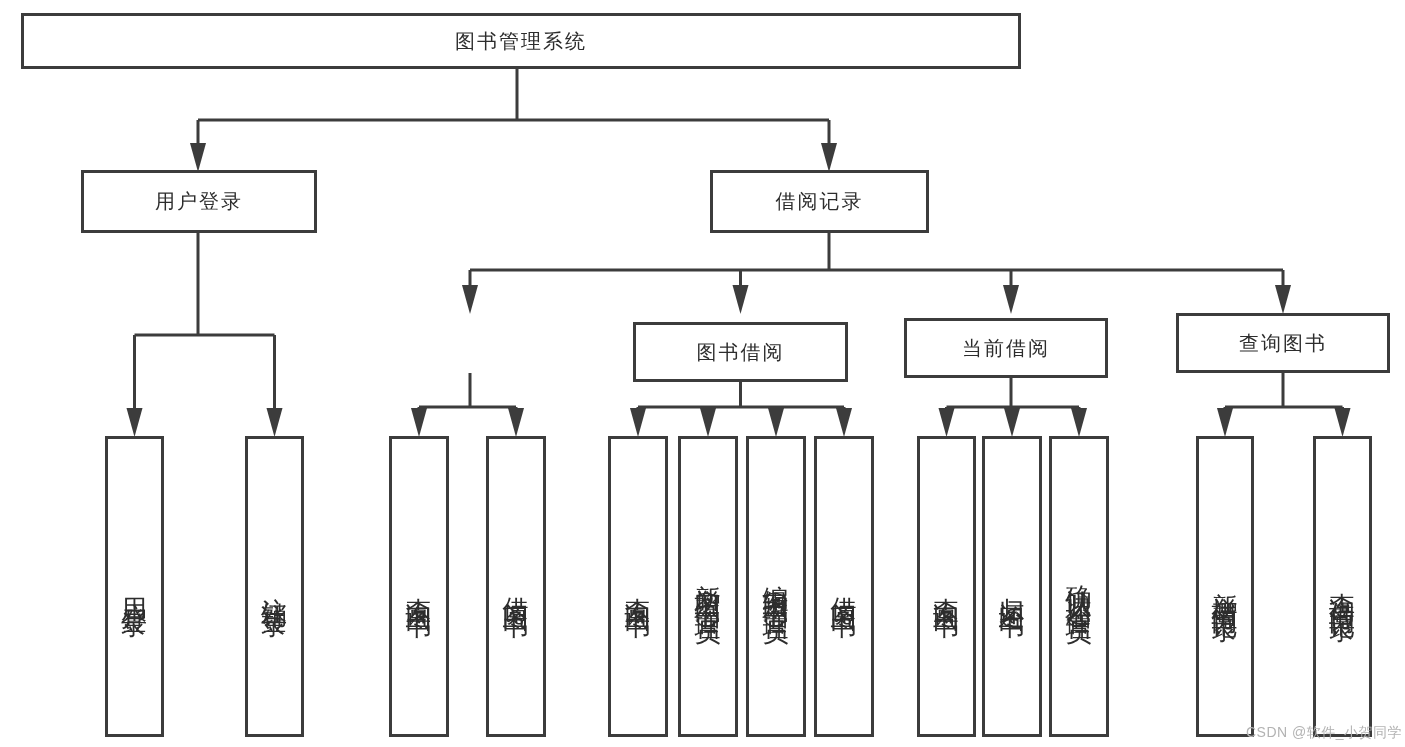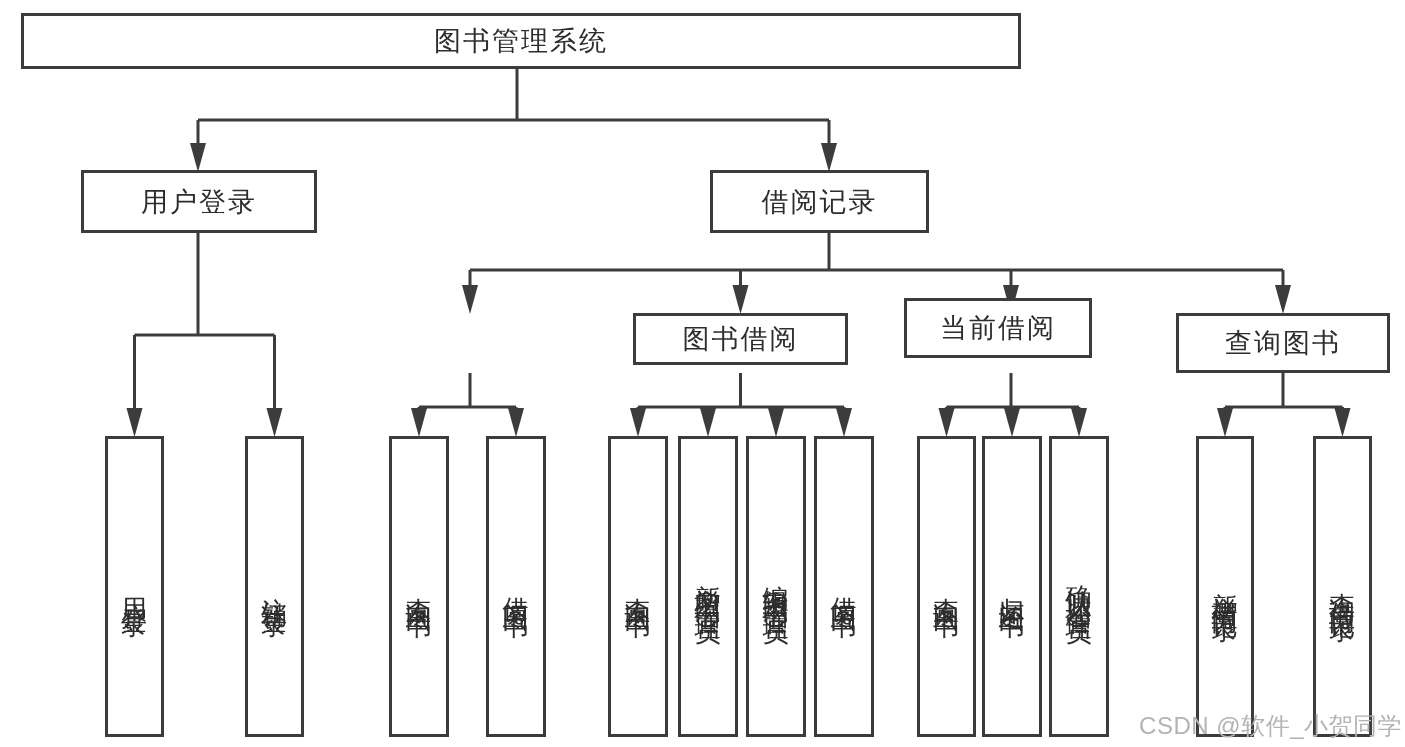--- a/index.html
+++ b/index.html
@@ -15,21 +15,21 @@
     box-sizing:border-box;
     border:3px solid var(--box-border,#3c3c3c);
     background:#fff;
     display:flex;
     align-items:center;
     justify-content:center;
     color:var(--text,#2d2d2d);
     z-index:2;
   }
   .h{
-    font-size:27px;
+    font-size:20px;
     letter-spacing:2px;
     white-space:nowrap;
   }
   .v{
     writing-mode:vertical-rl;
     text-orientation:mixed;
     font-size:26px;
     letter-spacing:5px;
     line-height:1;
   }
@@ -44,21 +44,21 @@
     fill:none;
   }
   .arrowhead{
     fill:var(--line,#3c3c3c);
     stroke:none;
   }
   .watermark{
     position:absolute;
     right:3px;
     bottom:5px;
-    font-size:24px;
+    font-size:14px;
     letter-spacing:0.5px;
     color:var(--watermark,#b3b3b3);
     z-index:3;
     white-space:nowrap;
   }
 </style>
 </head>
 <body>
 
 <div class="canvas">
@@ -111,22 +111,22 @@
       <polygon class="arrowhead" points="1217,408 1233,408 1225,437"></polygon>
       <polygon class="arrowhead" points="1334.5,408 1350.5,408 1342.5,437"></polygon>
     </g>
   </svg>
 
   <div class="node h" style="left:21px;top:13px;width:1000px;height:56px">图书管理系统</div>
 
   <div class="node h" style="left:81px;top:170px;width:236px;height:63px">用户登录</div>
   <div class="node h" style="left:710px;top:170px;width:219px;height:63px">借阅记录</div>
 
-  <div class="node h" style="left:633px;top:313px;width:215px;height:52px">图书借阅</div>
-  <div class="node h" style="left:904px;top:298px;width:188px;height:60px">当前借阅</div>
+  <div class="node h" style="left:633px;top:322px;width:215px;height:60px">图书借阅</div>
+  <div class="node h" style="left:904px;top:318px;width:204px;height:60px">当前借阅</div>
   <div class="node h" style="left:1176px;top:313px;width:214px;height:60px">查询图书</div>
 
   <div class="node v" style="left:105px;top:436px;width:59px;height:301px">用户登录</div>
   <div class="node v" style="left:245px;top:436px;width:59px;height:301px">注销登录</div>
 
   <div class="node v" style="left:389px;top:436px;width:60px;height:301px">查询图书</div>
   <div class="node v" style="left:486px;top:436px;width:60px;height:301px">借阅图书</div>
 
   <div class="node v" style="left:608px;top:436px;width:60px;height:301px">查询图书</div>
   <div class="node v" style="left:678px;top:436px;width:60px;height:301px">新增图书（管理员）</div>

